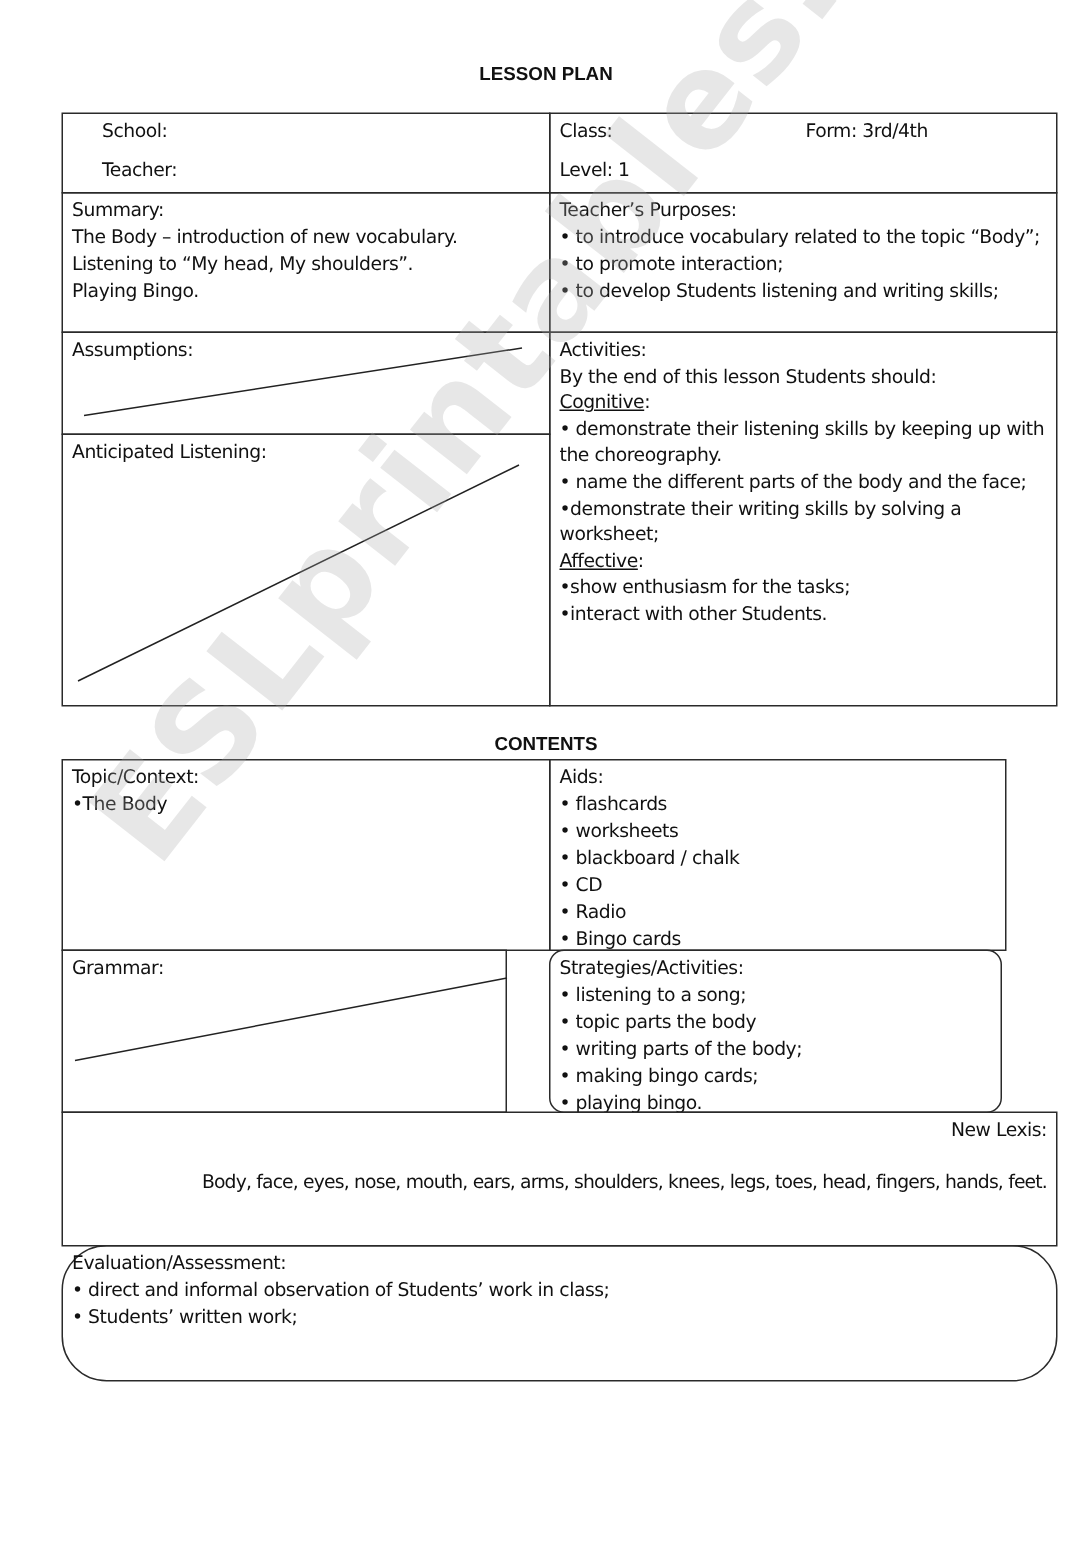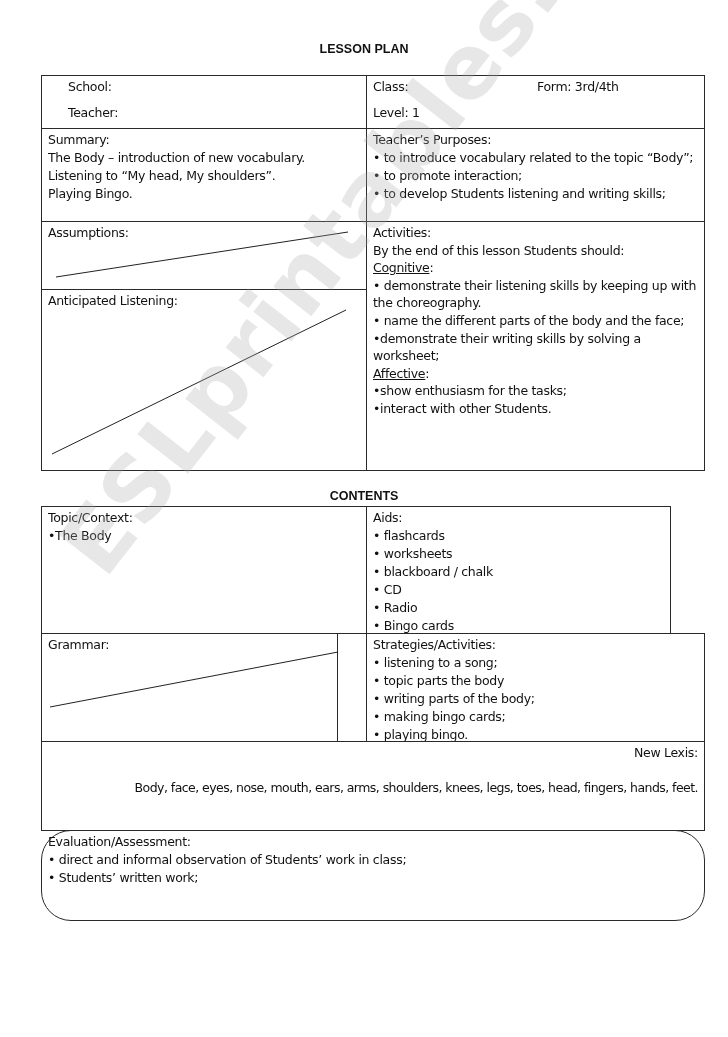--- a/index.html
+++ b/index.html
@@ -73,21 +73,21 @@
   <p>• worksheets</p>
   <p>• blackboard / chalk</p>
   <p>• CD</p>
   <p>• Radio</p>
   <p>• Bingo cards</p>
 </div>
 
 <div class="cell" style="left:41px; top:633px; width:297px; height:109px;">
   <p>Grammar:</p>
 </div>
-<div class="cell" style="left:366px; top:633px; width:339px; height:109px;">
+<div class="cell" style="left:366px; top:633px; width:302px; height:109px;border-radius:10px;">
   <p>Strategies/Activities:</p>
   <p>•  listening to a song;</p>
   <p>• topic parts the body</p>
   <p>• writing parts of the body;</p>
   <p>• making bingo cards;</p>
   <p>• playing bingo.</p>
 </div>
 
 <div class="cell" style="left:41px; top:741px; width:664px; height:90px;text-align:right;">
   <p>New Lexis:</p>

